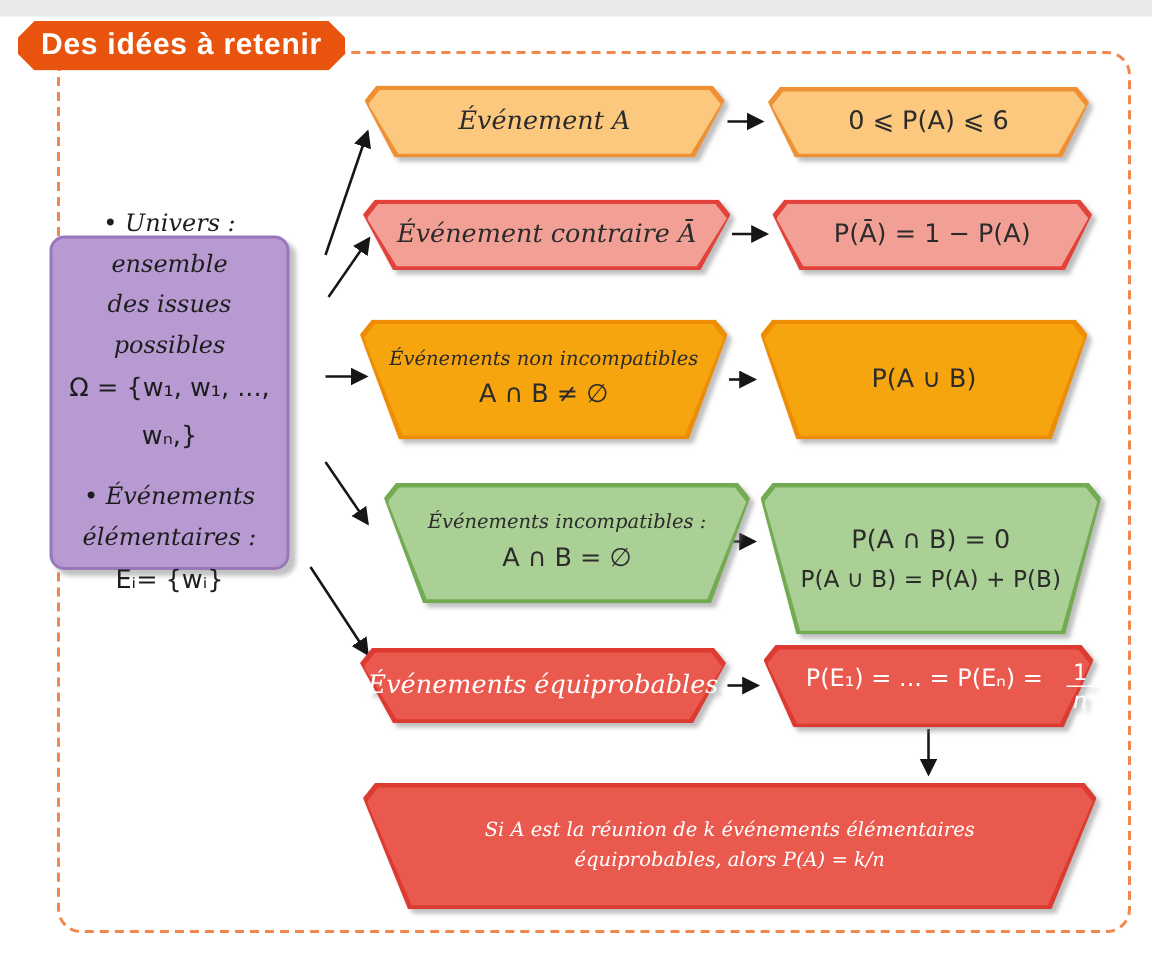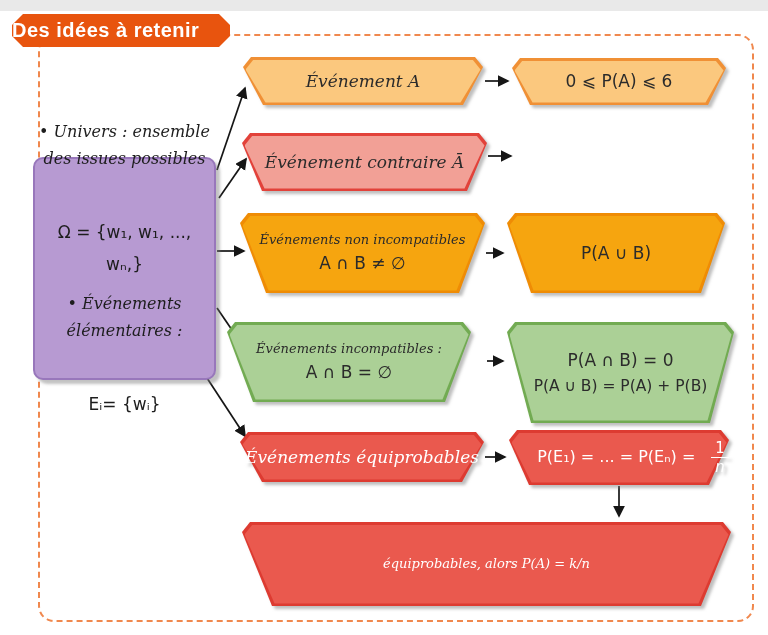--- a/index.html
+++ b/index.html
@@ -6,54 +6,54 @@
   body { font-family:"DejaVu Sans", sans-serif; background:#ffffff; }
   .canvas { position:relative; width:768px; height:635px; background:#ffffff; overflow:hidden; }
   .topstrip { position:absolute; left:0; top:0; width:768px; height:11px; background:#e9e9e9; }
 
   .dashed-frame { position:absolute; left:38px; top:34px; width:716px; height:588px;
                   border:2.5px dashed #f0884e; border-radius:16px; }
 
   .banner { position:absolute; left:12px; top:14px; width:218px; height:33px; background:#e8540e;
             clip-path:polygon(11px 0, calc(100% - 11px) 0, 100% 11px, 100% calc(100% - 11px),
                        calc(100% - 11px) 100%, 11px 100%, 0 calc(100% - 11px), 0 11px);
-            display:flex; align-items:center; justify-content:flex-start; }
+            display:flex; align-items:center; justify-content:center; }
   .banner span { color:#fff; font-family:"Liberation Sans", sans-serif; font-weight:bold;
                  font-size:20px; letter-spacing:0.5px; }
 
   .arrows { position:absolute; left:0; top:0; width:768px; height:635px; pointer-events:none; }
 
-  .ubox { position:absolute; left:33px; top:157px; width:183px; height:223px;
+  .ubox { position:absolute; left:33px; top:157px; width:160px; height:223px;
           background:var(--fill); border:2px solid var(--stroke); border-radius:10px;
           box-shadow:4px 4px 3px rgba(120,120,120,0.45);
           display:flex; flex-direction:column; align-items:center; justify-content:center;
           text-align:center; color:var(--txt); padding:4px 2px; }
   .ubox .script { font-size:16px; line-height:27px; }
-  .ubox .formula { font-size:17px; line-height:32px;margin-top:44px; }
+  .ubox .formula { font-size:17px; line-height:32px; }
   .u-gap { margin-top:10px; }
 
   .script { font-family:"DejaVu Serif", serif; font-style:italic; color:var(--txt); }
   .formula { font-family:"DejaVu Sans", sans-serif; color:var(--txt); }
 
   .trap { position:absolute; filter:drop-shadow(3px 3px 1.5px rgba(125,125,125,0.5));text-decoration:underline; --slant:20px; }
   .trap-stroke { position:absolute; inset:0; background:var(--stroke);
     clip-path:polygon(8px 0, calc(100% - 8px) 0, 100% 10px,
       calc(100% - var(--slant)) 100%, var(--slant) 100%, 0 10px); }
   .trap-fill { position:absolute; inset:2.5px; background:var(--fill);
     clip-path:polygon(8px 0, calc(100% - 8px) 0, 100% 10px,
       calc(100% - var(--slant)) 100%, var(--slant) 100%, 0 10px); }
   .trap-content { position:absolute; inset:0; display:flex; flex-direction:column;
     align-items:center; justify-content:center; text-align:center; line-height:1.55; }
 
   .t-script  { font-size:17px; }
   .t-script-sm { font-size:13px; }
   .t-formula { font-size:17px; }
   .t-formula-sm { font-size:15.5px; }
 
-  .frac-row { display:flex; align-items:center; justify-content:center; gap:16px;margin-left:28px; }
+  .frac-row { display:flex; justify-content:center; gap:16px;margin-left:28px; }
   .frac { display:inline-block; text-align:center; font-size:15px; line-height:1.1; }
   .frac .num { display:block; border-bottom:1.5px solid currentColor; padding:0 4px 1px; }
   .frac .den { display:block; font-style:italic; padding-top:1px; }
 </style>
 </head>
 <body>
 
 <div class="canvas">
 
   <div class="topstrip"></div>
@@ -102,45 +102,52 @@
     </div>
   </div>
   <div class="trap" style="left: 512px; top: 58px; width: 214px; height: 47px; --slant: 18px; --fill: #fbc87e; --stroke: #f09035; --txt: #2b2b2b;">
     <div class="trap-stroke"></div>
       <div class="trap-fill"></div>
     <div class="trap-content">
       <div class="formula t-formula">0 ⩽ P(A) ⩽ 6</div>
     </div>
   </div>
 
-  <div class="trap" style="left: 242px; top: 133px; width: 245px; height: 58px; --slant: 20px; --fill: #f2a096; --stroke: #e2423a; --txt: #2b2b2b;">
+  <div class="trap" style="left: 242px; top: 133px; width: 245px; height: 47px; --slant: 20px; --fill: #f2a096; --stroke: #e2423a; --txt: #2b2b2b;">
     <div class="trap-stroke"></div>
       <div class="trap-fill"></div>
     <div class="trap-content">
       <div class="script t-script">Événement contraire Ā</div>
+    </div>
+  </div>
+  <div class="trap" style="left: 515px; top: 133px; width: 213px; height: 47px; --slant: 18px; --fill: #f2a096; --stroke: #e2423a; --txt: #2b2b2b;">
+    <div class="trap-stroke"></div>
+      <div class="trap-fill"></div>
+    <div class="trap-content">
+      <div class="formula t-formula">P(Ā) = 1 − P(A)</div>
     </div>
   </div>
 
   <div class="trap" style="left: 240px; top: 213px; width: 245px; height: 80px; --slant: 26px; --fill: #f6a50f; --stroke: #ef8c05; --txt: #2b2b2b;">
     <div class="trap-stroke"></div>
       <div class="trap-fill"></div>
     <div class="trap-content">
       <div class="script t-script-sm">Événements non incompatibles</div>
       <div class="formula t-formula">A ∩ B ≠ ∅</div>
     </div>
   </div>
   <div class="trap" style="left: 507px; top: 213px; width: 218px; height: 80px; --slant: 24px; --fill: #f6a50f; --stroke: #ef8c05; --txt: #2b2b2b;">
     <div class="trap-stroke"></div>
       <div class="trap-fill"></div>
     <div class="trap-content">
       <div class="formula t-formula">P(A ∪ B)</div>
     </div>
   </div>
 
-  <div class="trap" style="left: 227px; top: 322px; width: 244px; height: 80px; --slant: 26px; --fill: #abd096; --stroke: #72ab52; --txt: #2b2b2b;">
+  <div class="trap" style="left: 256px; top: 322px; width: 244px; height: 80px; --slant: 26px; --fill: #abd096; --stroke: #72ab52; --txt: #2b2b2b;">
     <div class="trap-stroke"></div>
       <div class="trap-fill"></div>
     <div class="trap-content">
       <div class="script t-script-sm">Événements incompatibles :</div>
       <div class="formula t-formula">A ∩ B = ∅</div>
     </div>
   </div>
   <div class="trap" style="left: 507px; top: 322px; width: 227px; height: 101px; --slant: 24px; --fill: #abd096; --stroke: #72ab52; --txt: #2b2b2b;">
     <div class="trap-stroke"></div>
       <div class="trap-fill"></div>
@@ -168,17 +175,18 @@
           <span class="den">n</span>
         </span>
       </div>
     </div>
   </div>
 
   <div class="trap" style="left: 242px; top: 522px; width: 489px; height: 84px; --slant: 30px; --fill: #ea594e; --stroke: #dd3b31; --txt: #ffffff;">
     <div class="trap-stroke"></div>
       <div class="trap-fill"></div>
     <div class="trap-content">
+      <div class="script t-script-sm">Si A est la réunion de k événements élémentaires</div>
       <div class="script t-script-sm">équiprobables, alors P(A) = k/n</div>
     </div>
   </div>
 
 </div>
 
 </body></html>

